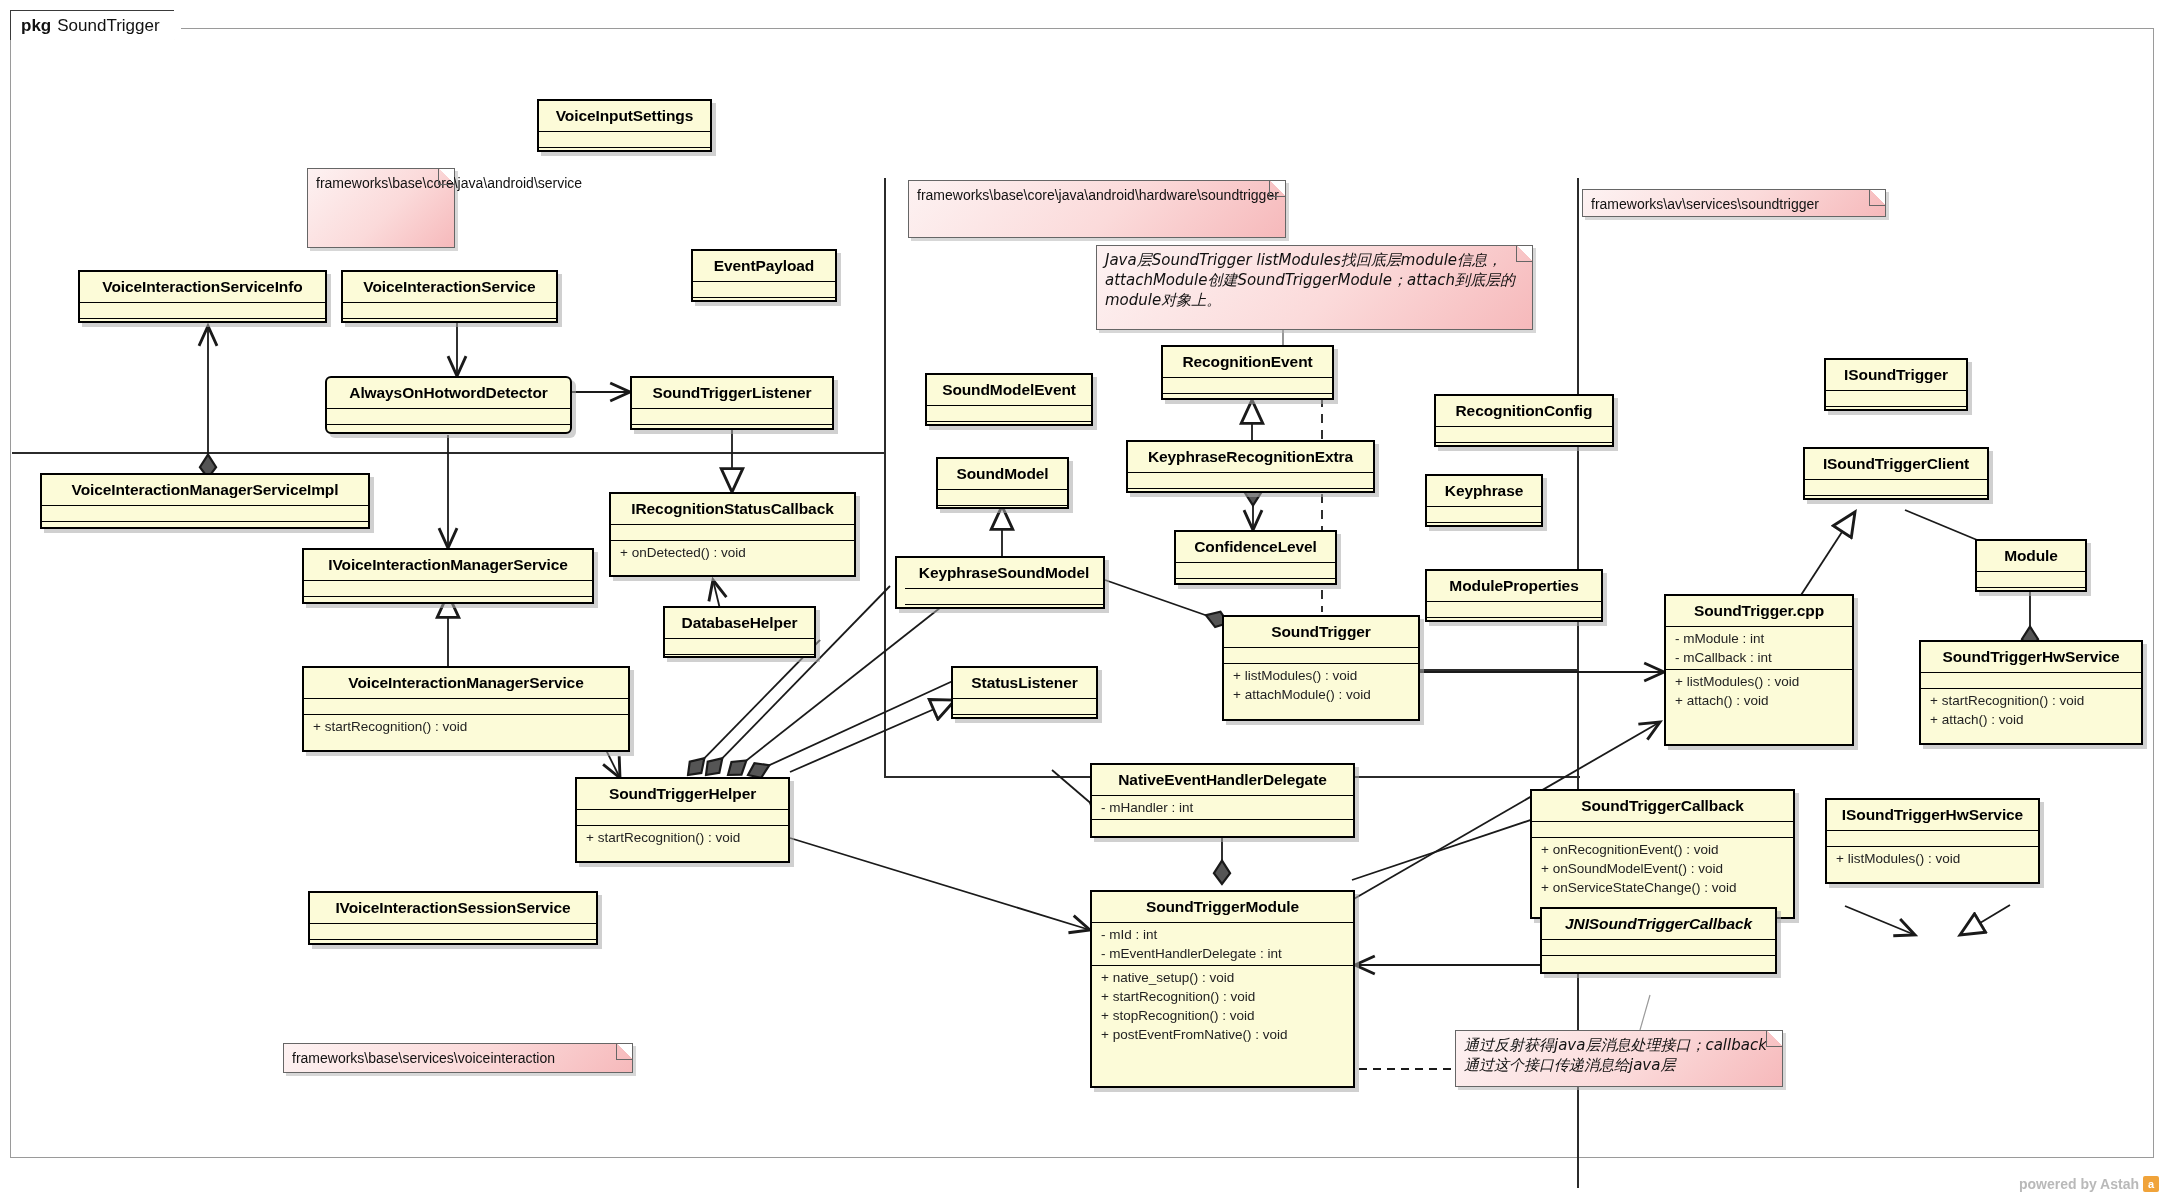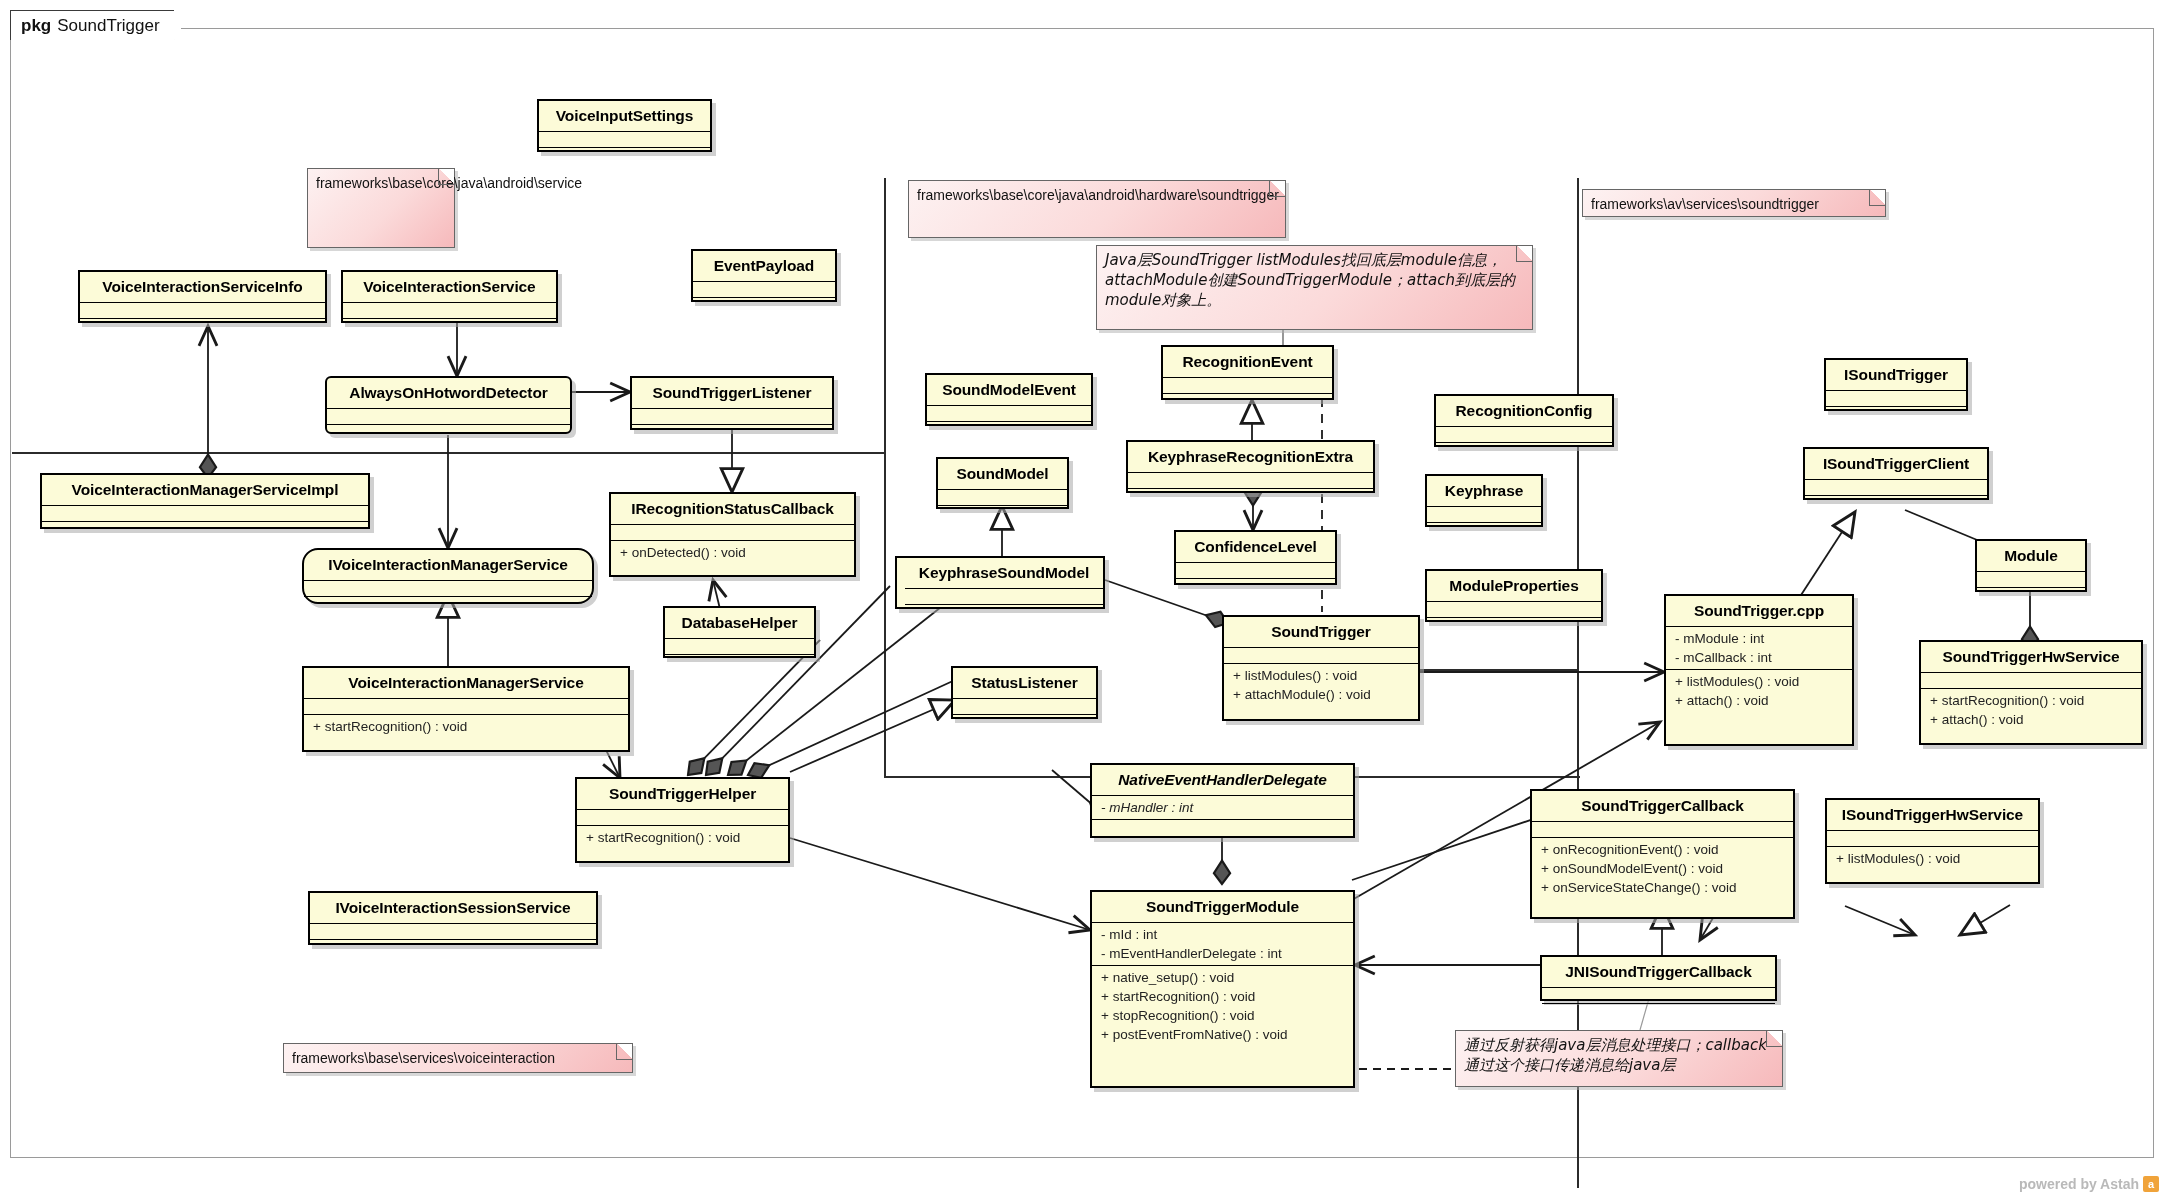--- a/index.html
+++ b/index.html
@@ -229,21 +229,21 @@
   </div>
 
   <div class="uml" style="left:609px;top:492px;width:247px;height:85px;">
     <div class="ttl">IRecognitionStatusCallback</div>
     <div class="sec empty"></div>
     <div class="sec">
       <div class="mem">+ onDetected() : void</div>
     </div>
   </div>
 
-  <div class="uml" style="left:302px;top:548px;width:292px;height:56px;border-radius:16px;">
+  <div class="uml" style="left:302px;top:548px;width:292px;height:56px;">
     <div class="ttl">IVoiceInteractionManagerService</div>
     <div class="sec empty"></div>
     <div class="sec empty"></div>
   </div>
 
   <div class="uml" style="left:663px;top:606px;width:153px;height:52px;">
     <div class="ttl">DatabaseHelper</div>
     <div class="sec empty"></div>
     <div class="sec empty"></div>
   </div>
@@ -332,21 +332,21 @@
 
   <div class="uml" style="left:1222px;top:615px;width:198px;height:106px;">
     <div class="ttl">SoundTrigger</div>
     <div class="sec empty"></div>
     <div class="sec">
       <div class="mem">+ listModules() : void</div>
       <div class="mem">+ attachModule() : void</div>
     </div>
   </div>
 
-  <div class="uml" style="left:1090px;top:763px;width:265px;height:75px;font-style:italic;">
+  <div class="uml" style="left:1090px;top:763px;width:265px;height:75px;">
     <div class="ttl">NativeEventHandlerDelegate</div>
     <div class="sec">
       <div class="mem">- mHandler : int</div>
     </div>
     <div class="sec empty"></div>
   </div>
 
   <div class="uml" style="left:1090px;top:890px;width:265px;height:198px;">
     <div class="ttl">SoundTriggerModule</div>
     <div class="sec">
@@ -411,21 +411,21 @@
   </div>
 
   <div class="uml" style="left:1825px;top:798px;width:215px;height:86px;">
     <div class="ttl">ISoundTriggerHwService</div>
     <div class="sec empty"></div>
     <div class="sec">
       <div class="mem">+ listModules() : void</div>
     </div>
   </div>
 
-  <div class="uml" style="left:1540px;top:955px;width:237px;height:46px;">
+  <div class="uml" style="left:1540px;top:907px;width:237px;height:67px;font-style:italic;">
     <div class="ttl">JNISoundTriggerCallback</div>
     <div class="sec empty"></div>
     <div class="sec empty"></div>
   </div>
 
   <div id="footer">
     <span>powered by Astah</span>
     <span class="logo">a</span>
   </div>
 

